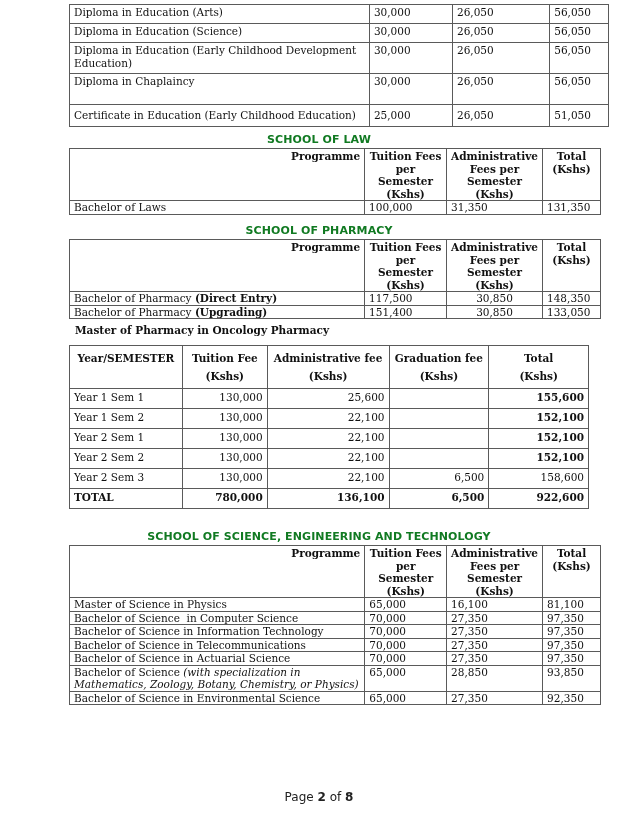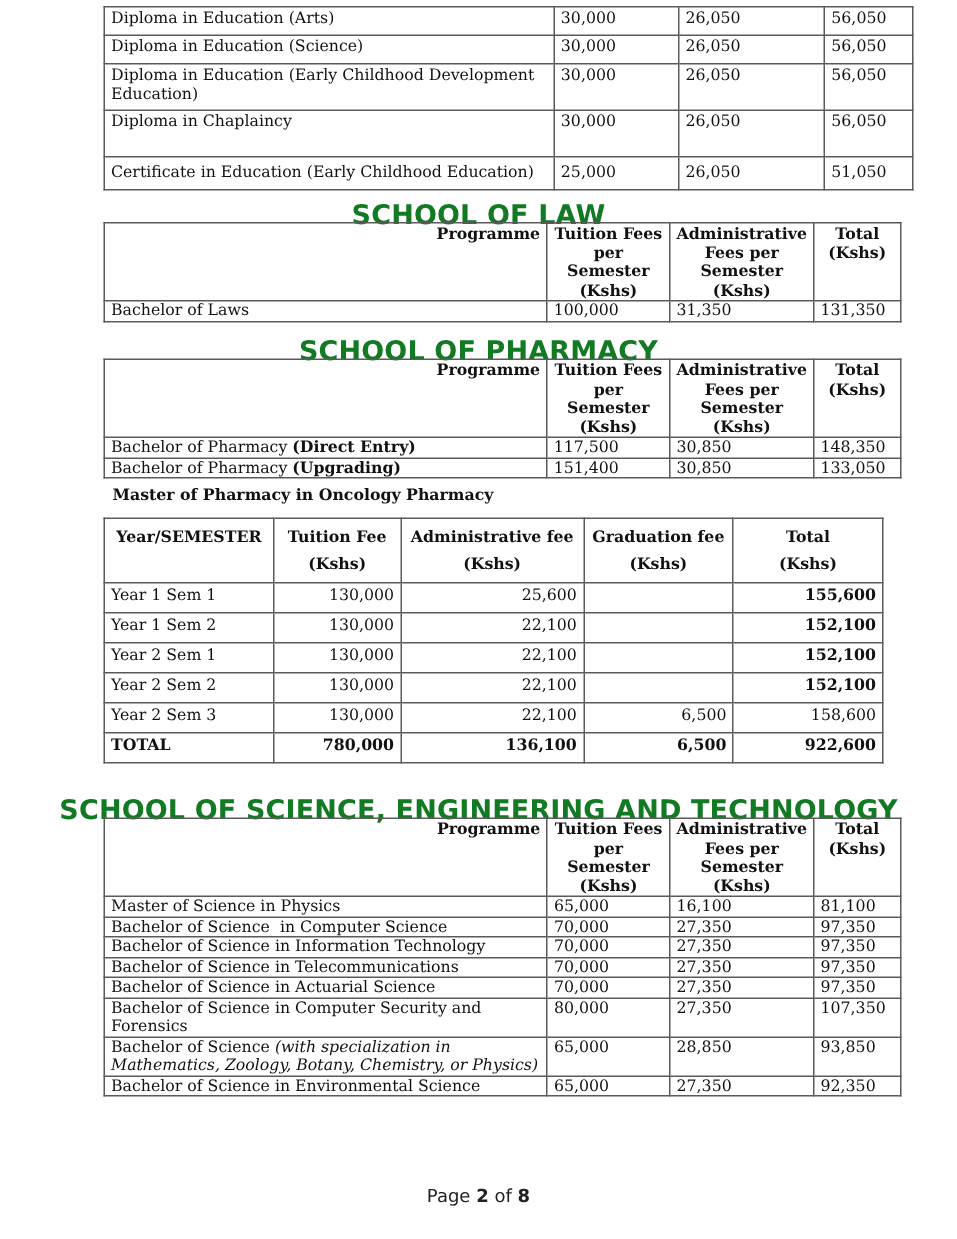--- a/index.html
+++ b/index.html
@@ -1,26 +1,26 @@
 <!DOCTYPE html>
 <html><head>
 <meta charset="utf-8">
 <style>
   html, body { margin: 0; padding: 0; background: #ffffff; }
   body { width: 638px; height: 826px; position: relative; overflow: hidden;
          font-family: "DejaVu Serif", "Liberation Serif", serif; color: #111; }
   table { border-collapse: collapse; position: absolute; font-size: 10.5px; line-height: 12.5px; }
   td, th { border: 1px solid #5a5a5a; vertical-align: top; padding: 1px 4px 0 4px; }
   th { font-weight: bold; }
-  .c { }
+  .c { text-align: center; }
   .r { text-align: right; }
   .b { font-weight: bold; }
   .heading { position: absolute; left: 0; width: 638px; text-align: center;
              font-family: "DejaVu Sans", "Liberation Sans", sans-serif; font-weight: bold;
-             font-size: 18px; color: #117a22; letter-spacing: 0.1px; }
+             font-size: 11px; color: #117a22; letter-spacing: 0.1px; }
   .subhead { position: absolute; left: 75px; font-weight: bold; font-size: 10.5px; }
   .footer { position: absolute; top: 790px; left: 0; width: 638px; text-align: center;
             font-family: "DejaVu Sans", "Liberation Sans", sans-serif; font-size: 12px; color: #222; }
   .footer b { font-weight: bold; }
   
   #t-edu { top: 4px; left: 69px; width: 540px; }
   #t-edu td { height: 17px; }
   #t-edu tr.tall td { height: 29px; }
   
   .fee-table { left: 69px; width: 532px; }
@@ -243,26 +243,20 @@
       <td>27,350</td>
       <td>97,350</td>
     </tr>
     <tr>
       <td>Bachelor of Science in Actuarial Science</td>
       <td>70,000</td>
       <td>27,350</td>
       <td>97,350</td>
     </tr>
     <tr>
-      <td>Bachelor of Science in Computer Security and Forensics</td>
-      <td>80,000</td>
-      <td>27,350</td>
-      <td>107,350</td>
-    </tr>
-    <tr>
       <td><span>Bachelor of Science</span> <i>(with specialization in Mathematics, Zoology, Botany, Chemistry, or Physics)</i></td>
       <td>65,000</td>
       <td>28,850</td>
       <td>93,850</td>
     </tr>
     <tr>
       <td>Bachelor of Science in Environmental Science</td>
       <td>65,000</td>
       <td>27,350</td>
       <td>92,350</td>

